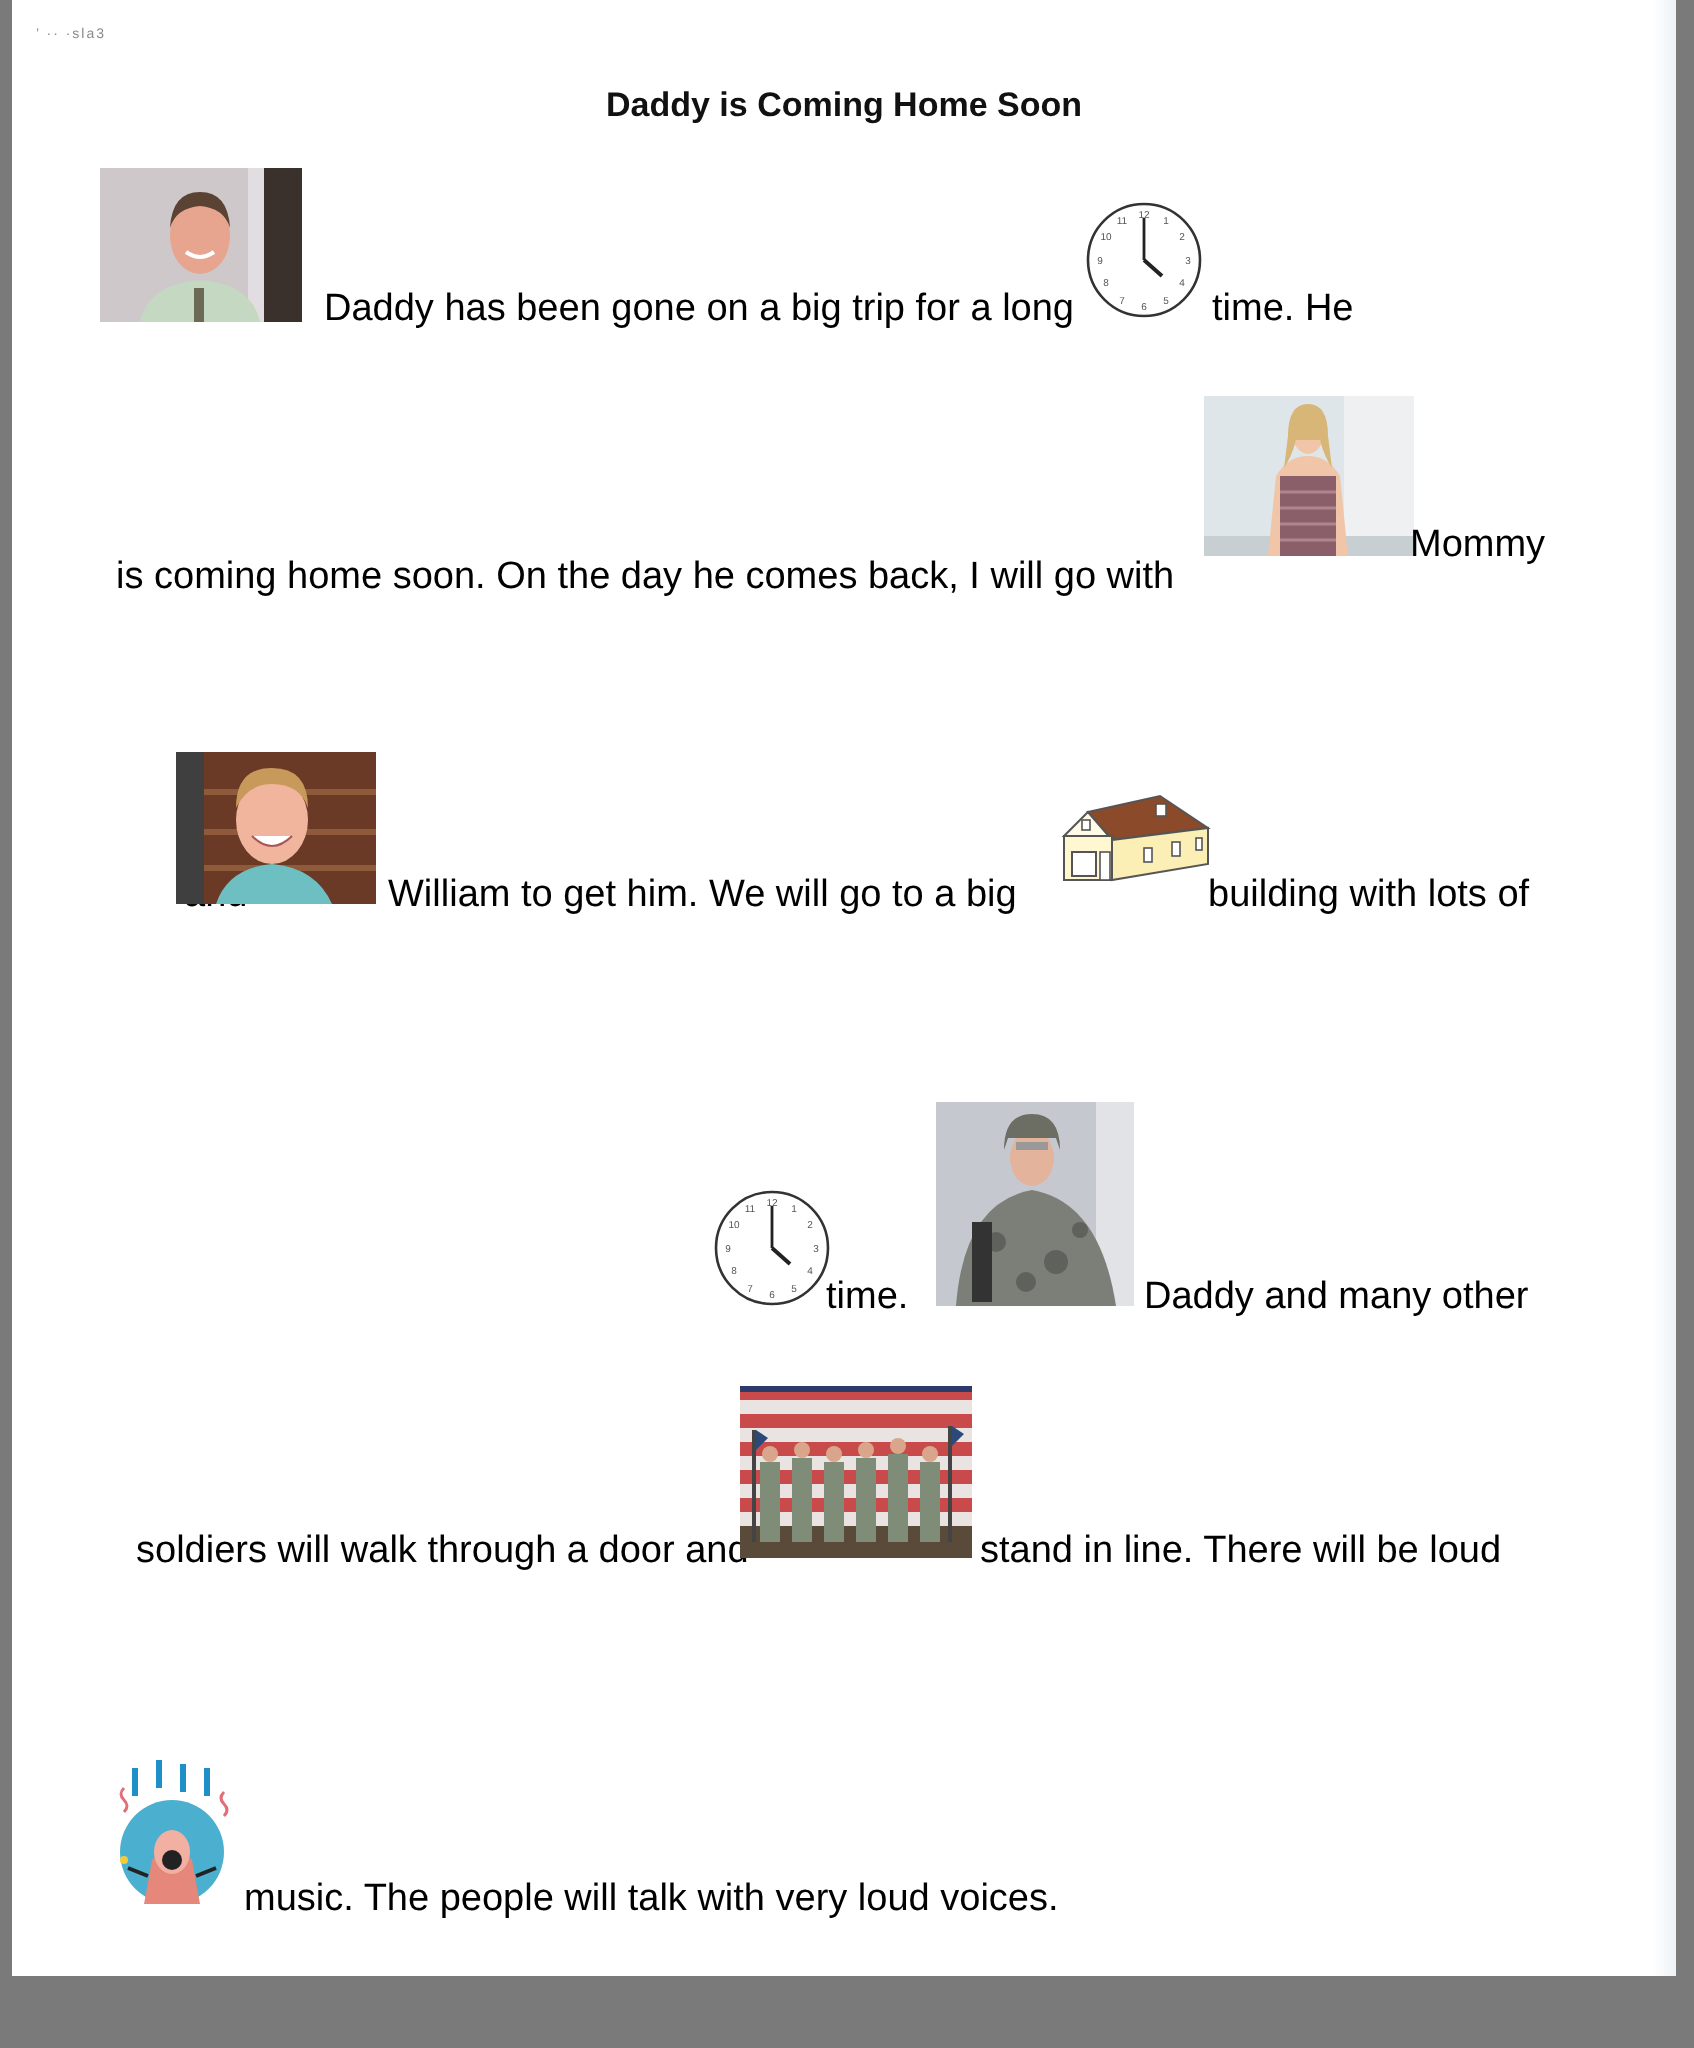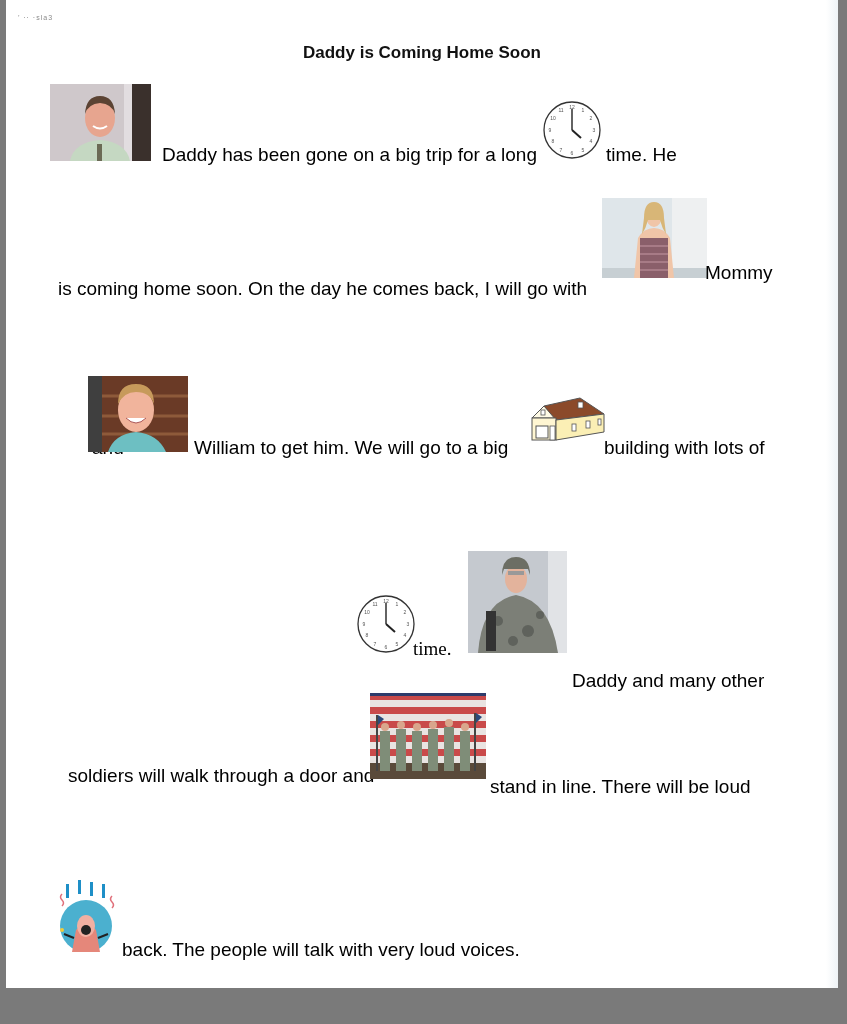--- a/index.html
+++ b/index.html
@@ -125,39 +125,39 @@
           <text x="19" y="52">7</text>
         <text x="11" y="43">8</text>
           <text x="8" y="32">9</text>
           <text x="11" y="20">10</text>
           <text x="19" y="12">11</text>
       </g>
       <line x1="30" y1="30" x2="30" y2="9" stroke="#222" stroke-width="1.4"></line>
       <line x1="30" y1="30" x2="39" y2="38" stroke="#222" stroke-width="2"></line>
     </svg>
   </div>
-  <div class="t" style="left:407px;top:638px;font-family:Liberation Serif, serif;">time.</div>
+  <div class="t" style="left:407px;top:638px;">time.</div>
   <div class="pic" style="left:462px;top:551px;width:99px;height:102px;">
     <svg width="99" height="102" viewBox="0 0 99 102">
       <rect width="99" height="102" fill="#c5c9cf"></rect>
       <rect x="80" y="0" width="19" height="102" fill="#e1e3e6"></rect>
       <path d="M10 102 Q14 50 48 44 Q82 50 90 102 Z" fill="#7c7f77"></path>
       <g fill="#5f625c">
           <circle cx="30" cy="70" r="5"></circle>
           <circle cx="60" cy="80" r="6"></circle>
           <circle cx="45" cy="90" r="5"></circle>
           <circle cx="72" cy="64" r="4"></circle>
         </g>
       <rect x="18" y="60" width="10" height="40" fill="#333"></rect>
       <ellipse cx="48" cy="28" rx="11" ry="14" fill="#e3b39c"></ellipse>
       <path d="M34 24 Q34 6 48 6 Q62 6 62 24 L60 18 L36 18 Z" fill="#6c6e64"></path>
       <rect x="40" y="20" width="16" height="4" fill="#999"></rect>
     </svg>
   </div>
-  <div class="t" style="left:566px;top:638px;margin-top:32px;">Daddy and many other</div>
+  <div class="t" style="left:566px;top:638px;">Daddy and many other</div>
 
   <div class="t" style="left:42px;top:765px;margin-left:20px;">soldiers will walk through a door and</div>
   <div class="pic" style="left:364px;top:693px;width:116px;height:86px;">
     <svg width="116" height="86" viewBox="0 0 116 86">
       <rect width="116" height="86" fill="#e9e4e2"></rect>
       <g fill="#c94a4a">
           <rect y="0" width="116" height="7"></rect>
           <rect y="14" width="116" height="7"></rect>
           <rect y="28" width="116" height="7"></rect>
           <rect y="42" width="116" height="7"></rect>
@@ -180,21 +180,21 @@
           <circle cx="63" cy="32" r="4"></circle>
           <circle cx="79" cy="30" r="4"></circle>
           <circle cx="95" cy="34" r="4"></circle>
         </g>
       <rect x="6" y="22" width="2" height="56" fill="#444"></rect>
         <path d="M8 22 L14 26 L8 32 Z" fill="#2b4a7a"></path>
       <rect x="104" y="20" width="2" height="58" fill="#444"></rect>
         <path d="M106 20 L112 24 L106 30 Z" fill="#2b4a7a"></path>
     </svg>
   </div>
-  <div class="t" style="left:484px;top:765px;margin-top:11px;">stand in line.  There will be loud</div>
+  <div class="t" style="left:484px;top:765px;">stand in line.  There will be loud</div>
 
   <div class="pic" style="left:50px;top:878px;width:64px;height:80px;">
     <svg width="64" height="80" viewBox="0 0 64 80">
       <circle cx="30" cy="48" r="26" fill="#4bb0cf"></circle>
       <g fill="#1e8fc7">
           <rect x="10" y="6" width="3" height="14"></rect>
           <rect x="22" y="2" width="3" height="14"></rect>
           <rect x="34" y="4" width="3" height="14"></rect>
           <rect x="46" y="6" width="3" height="14"></rect>
         </g>
@@ -202,14 +202,14 @@
           <path d="M6 28 q3 -3 0 -6 q-3 -3 0 -6"></path>
           <path d="M56 30 q3 -3 0 -6 q-3 -3 0 -6"></path>
         </g>
       <path d="M16 74 L20 52 Q30 40 40 52 L44 74 Z" fill="#e5877a"></path>
       <ellipse cx="30" cy="48" rx="9" ry="11" fill="#f1b0a2"></ellipse>
       <ellipse cx="30" cy="52" rx="5" ry="5" fill="#222"></ellipse>
       <path d="M8 56 L18 60 M52 56 L42 60" stroke="#222" stroke-width="2"></path>
       <circle cx="6" cy="52" r="2" fill="#f2cb3a"></circle>
     </svg>
   </div>
-  <div class="t" style="left:116px;top:939px;">back.  The people will talk with very loud voices.</div>
+  <div class="t" style="left:116px;top:939px;">music.  The people will talk with very loud voices.</div>
 </div>
 
 </body></html>

